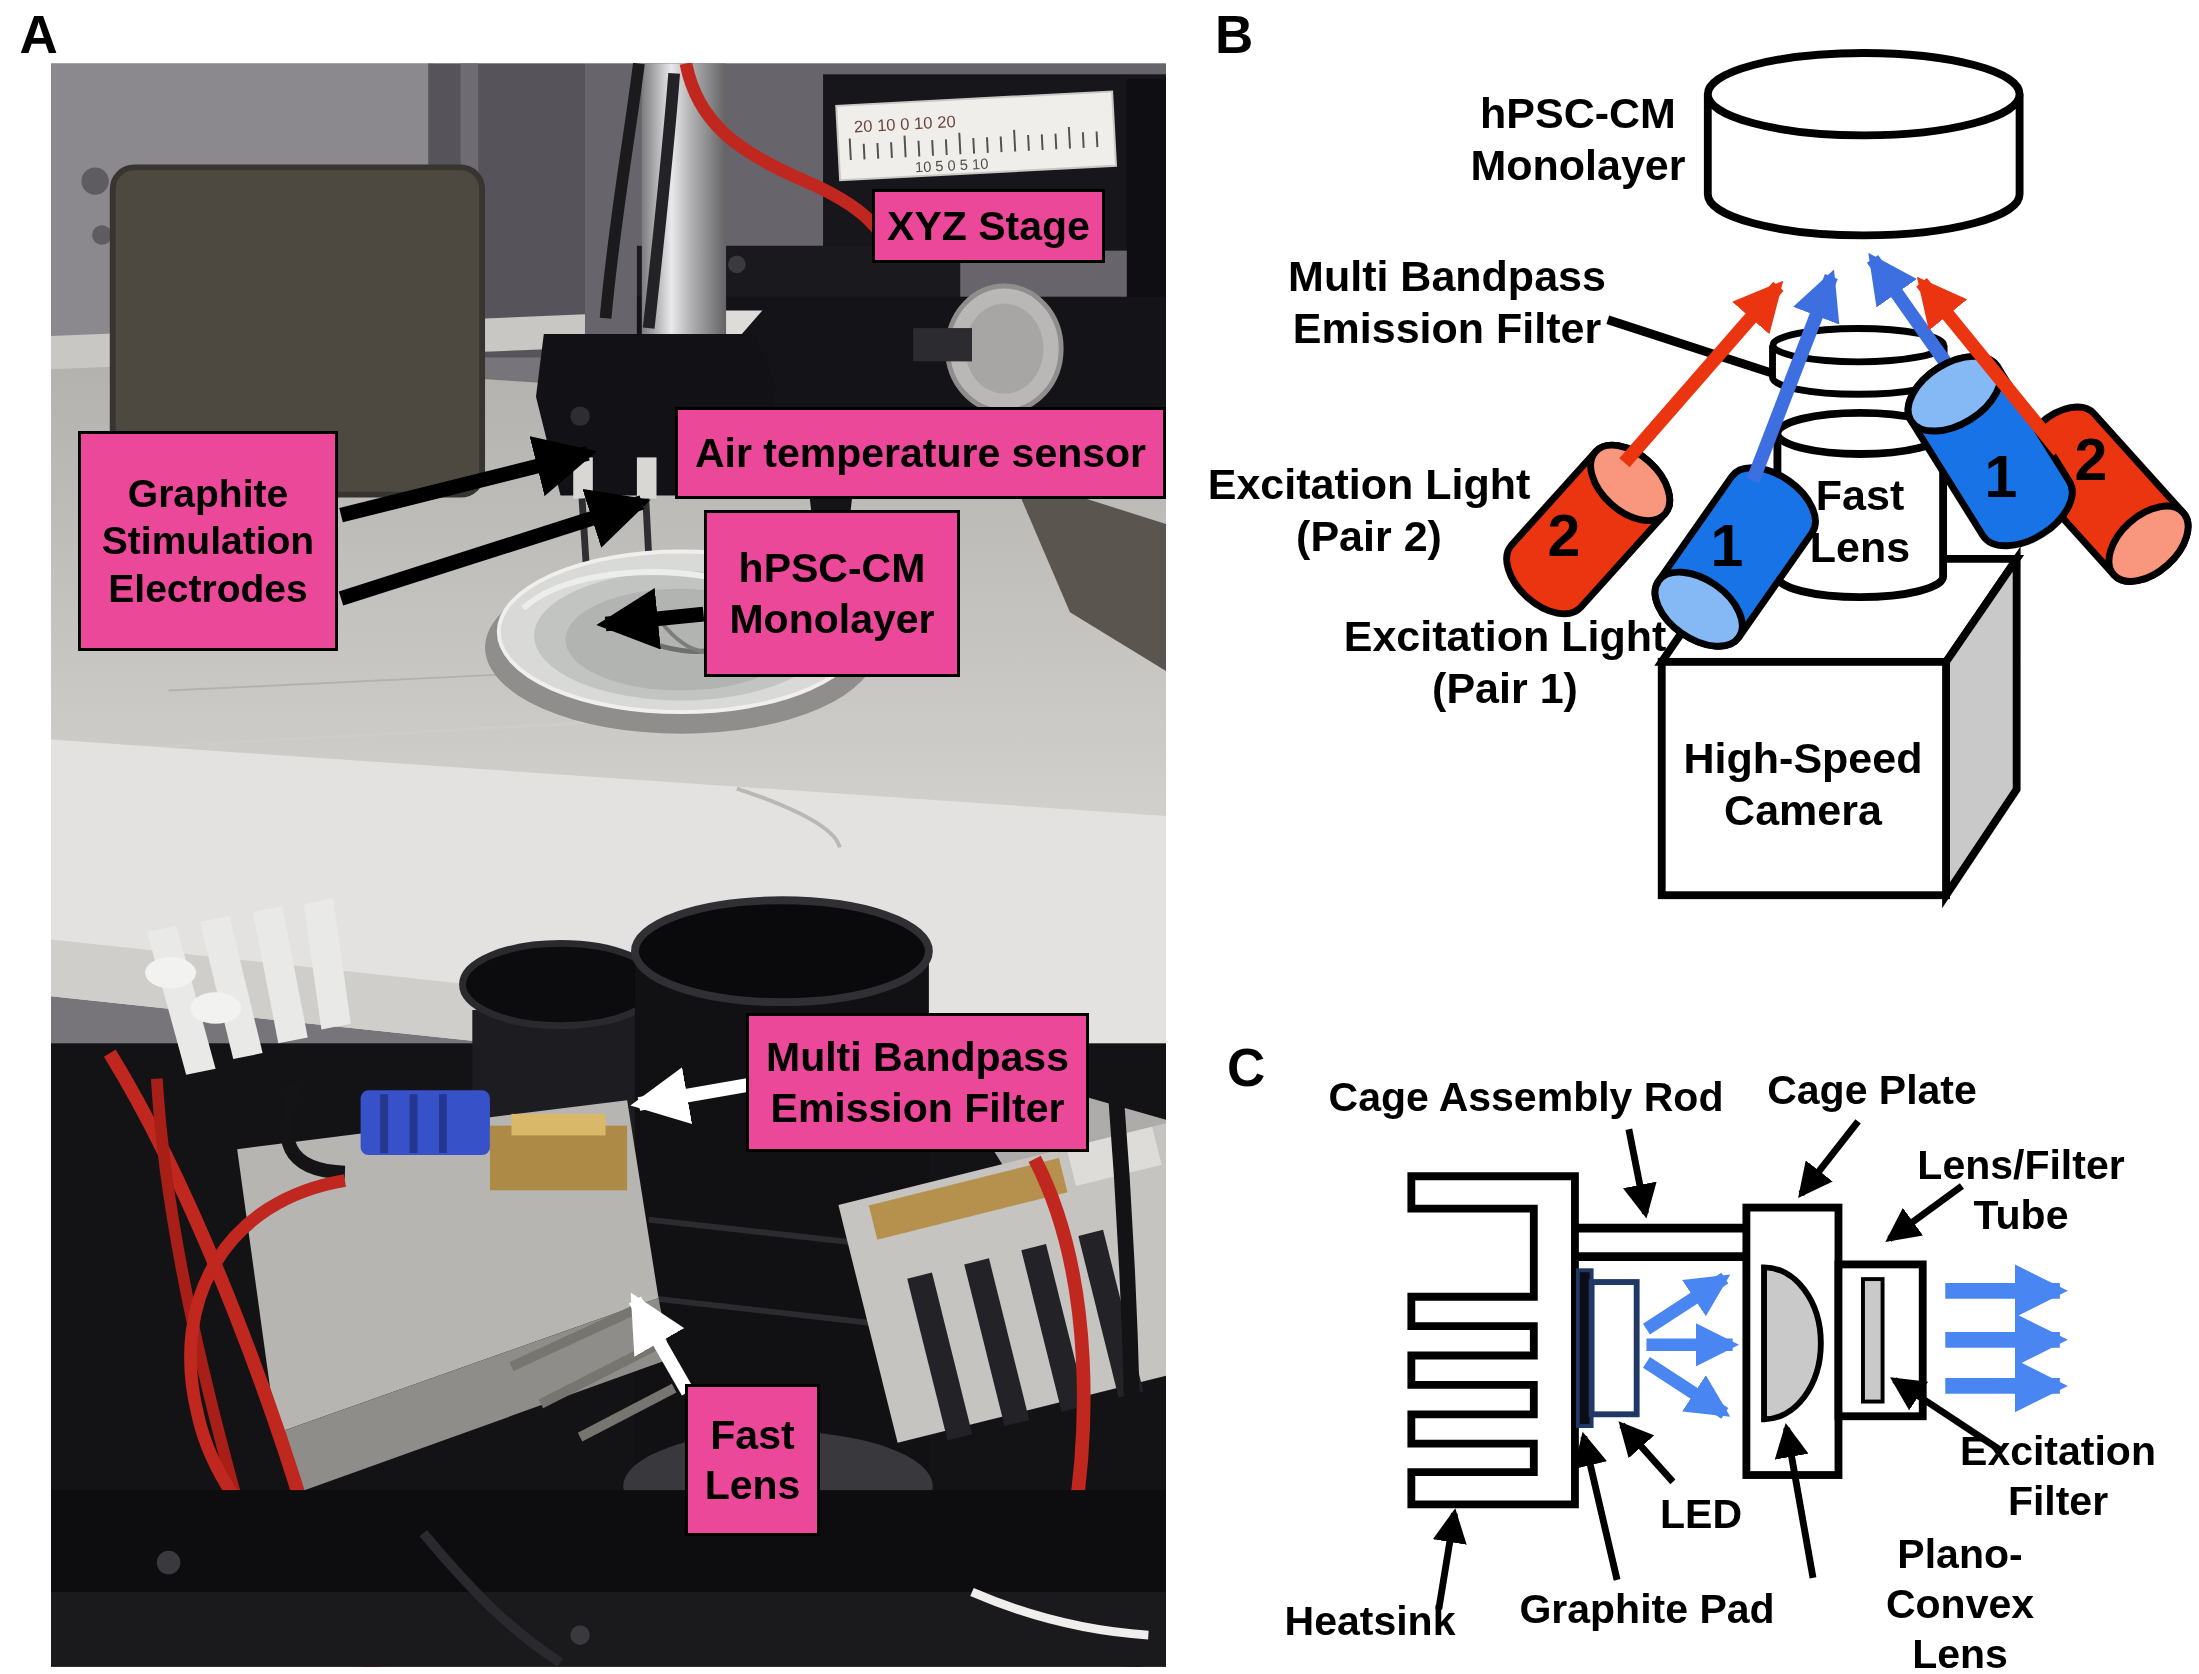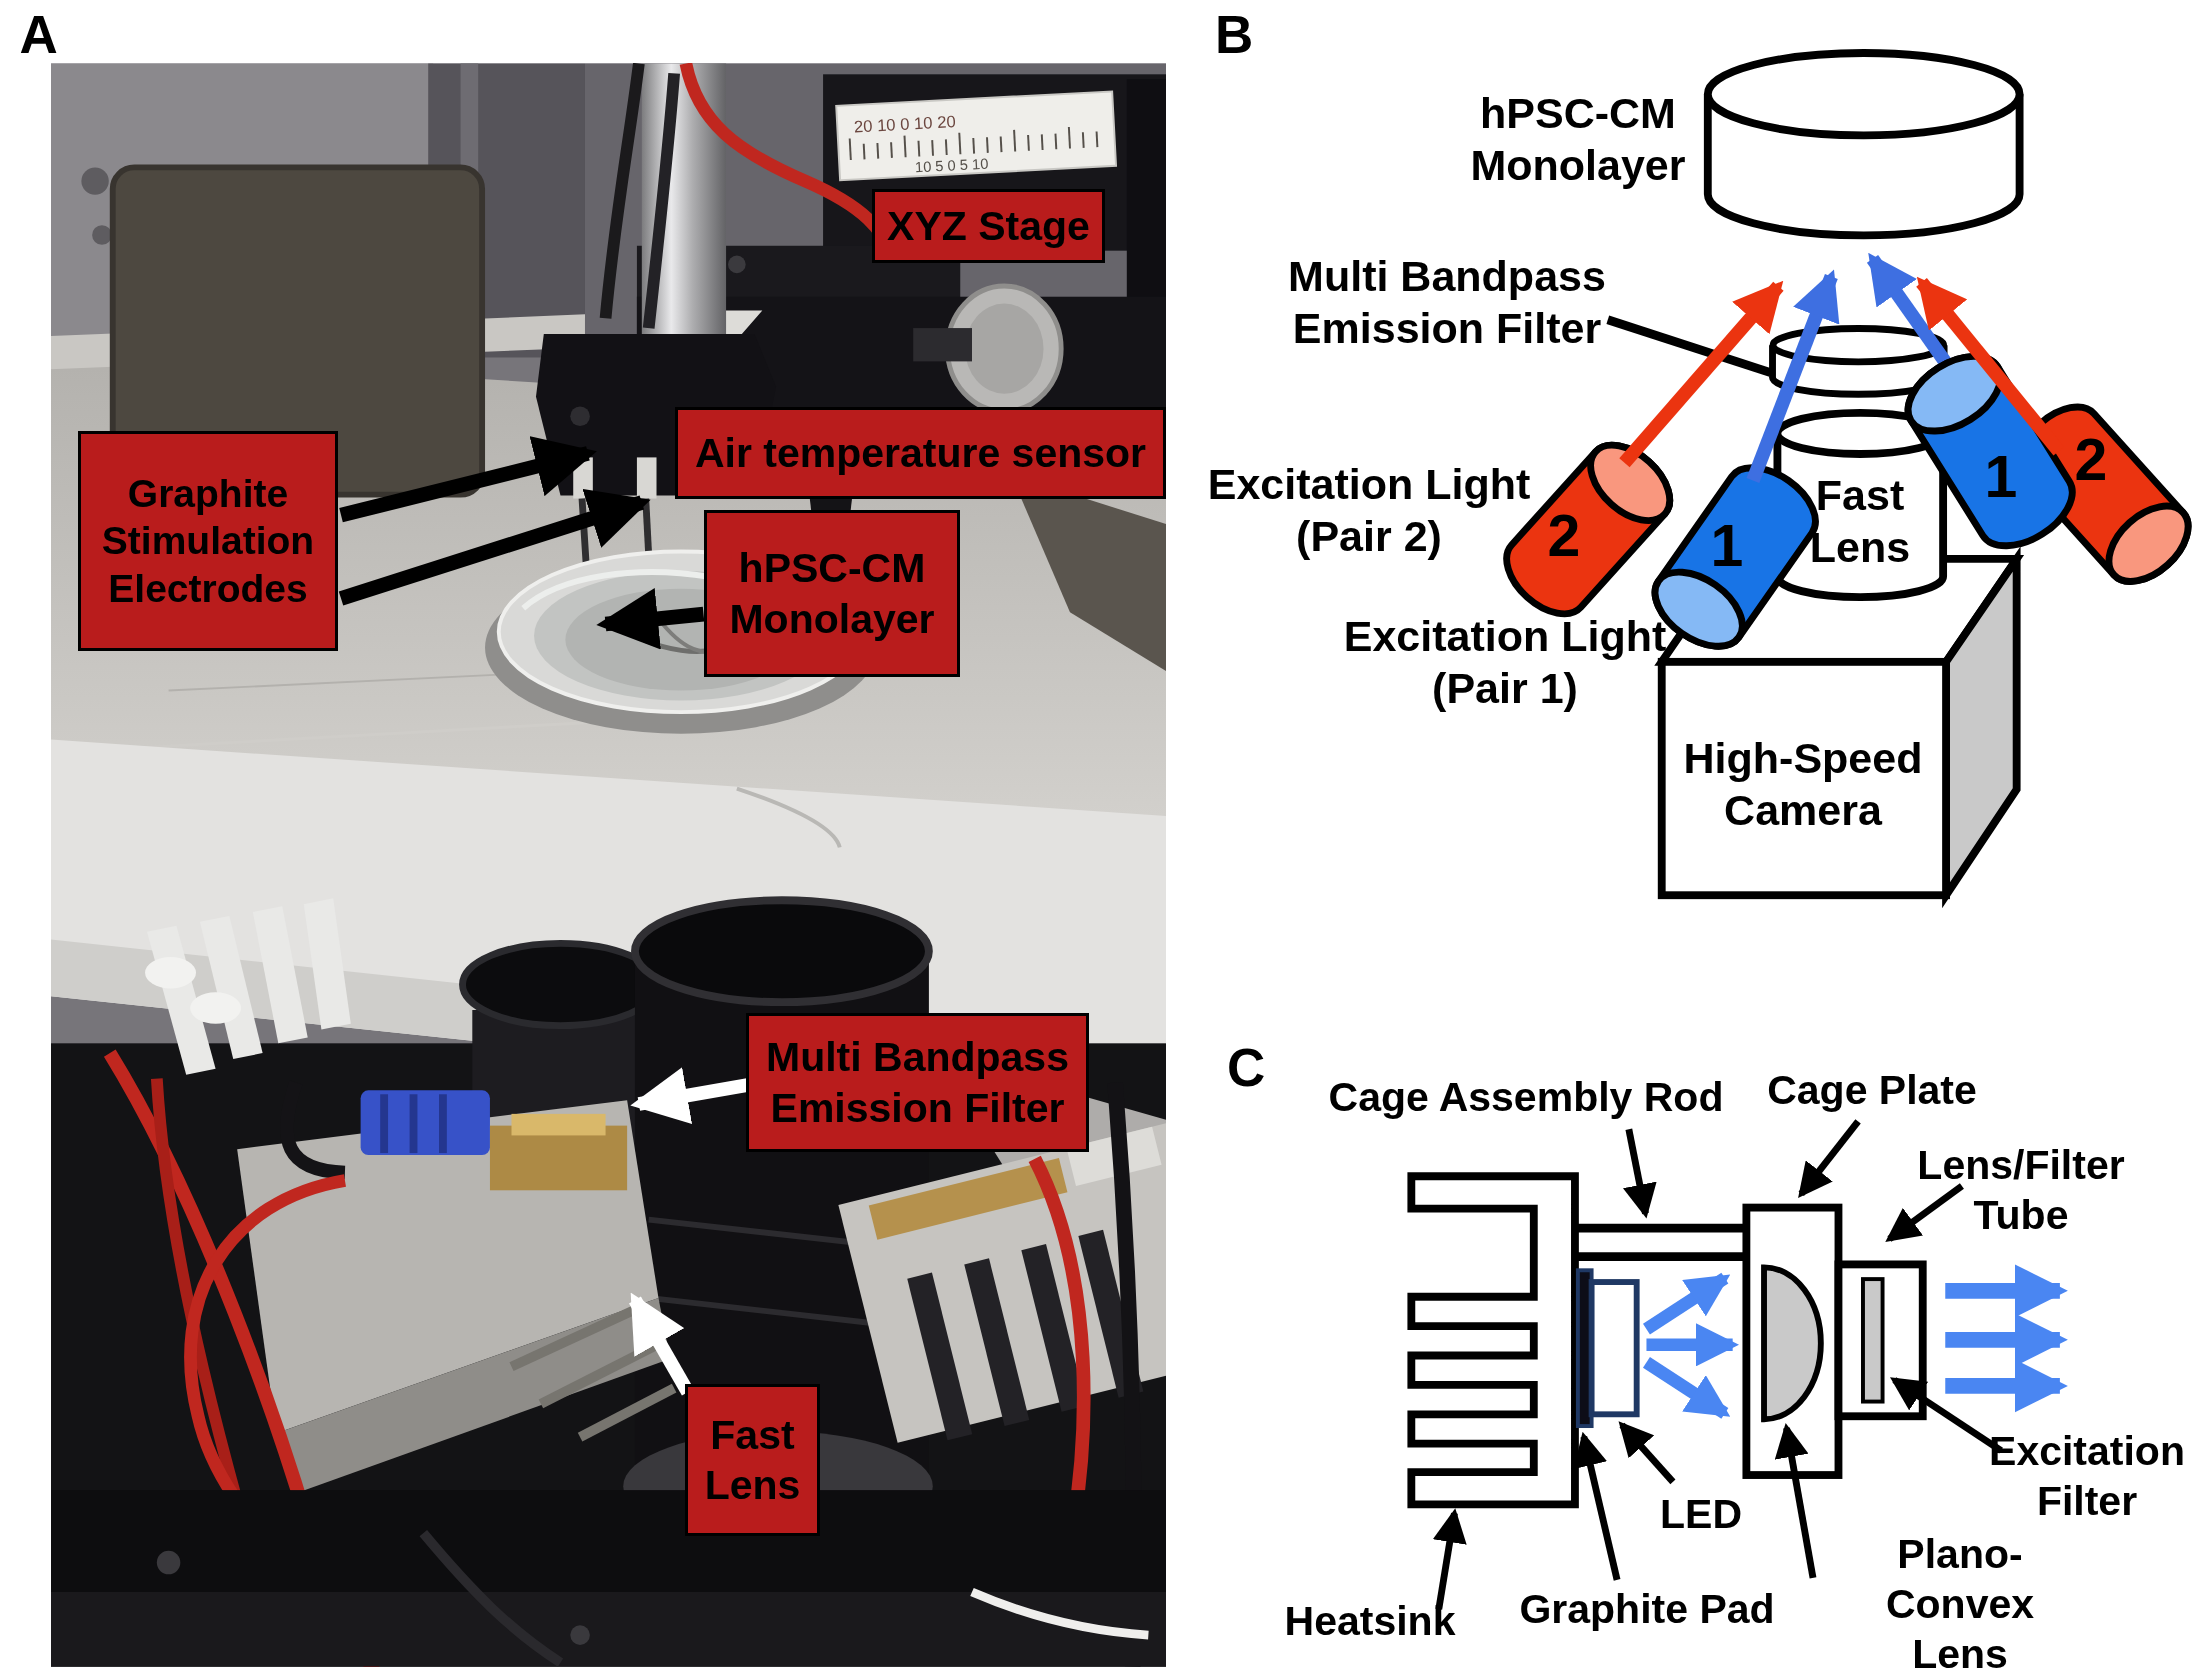--- a/index.html
+++ b/index.html
@@ -1,20 +1,20 @@
 <!DOCTYPE html>
 <html><head>
 <meta charset="utf-8">
 <style>
   html,body{margin:0;padding:0;background:#fff;}
   .stage{position:relative;width:2199px;height:1674px;background:#ffffff;overflow:hidden;
          font-family:"Liberation Sans",sans-serif;color:#000;}
   svg{position:absolute;display:block;}
   .pltr{position:absolute;font-weight:700;font-size:53px;line-height:1;}
-  .boxlbl{position:absolute;background:#b91c1c;border:3.9px solid #000;box-sizing:border-box;
+  .boxlbl{position:absolute;background:#ec4899;border:3.9px solid #000;box-sizing:border-box;
           display:flex;align-items:center;justify-content:center;text-align:center;
           font-weight:600;white-space:pre-line;line-height:1.22;}
   .txtlbl{position:absolute;transform:translate(-50%,-50%);text-align:center;font-weight:600;
           white-space:pre-line;line-height:1.22;}
   .fs40{font-size:39px;} .fs42{font-size:41px;} .fs44{font-size:43px;}
   .num{font-size:59px;font-weight:600;}
 </style>
 </head>
 <body>
 
@@ -331,16 +331,16 @@
     </g>
   </svg>
 
   <div class="txtlbl fs42" style="left:1526px;top:1097px;">Cage Assembly Rod</div>
   <div class="txtlbl fs42" style="left:1872px;top:1090px;">Cage Plate</div>
   <div class="txtlbl fs42" style="left:2021px;top:1166px;margin-top:24px;">Lens/Filter Tube</div>
   <div class="txtlbl fs42" style="left:1370px;top:1621px;">Heatsink</div>
   <div class="txtlbl fs42" style="left:1647px;top:1609px;">Graphite Pad</div>
   <div class="txtlbl fs42" style="left:1701px;top:1514px;">LED</div>
   <div class="txtlbl fs42" style="left:1960px;top:1604px;">Plano-Convex Lens</div>
-  <div class="txtlbl fs42" style="left:2058px;top:1476px;margin-left:29px;">Excitation Filter</div>
+  <div class="txtlbl fs42" style="left:2058px;top:1476px;">Excitation Filter</div>
 
 </div>
 
 
 </body></html>

